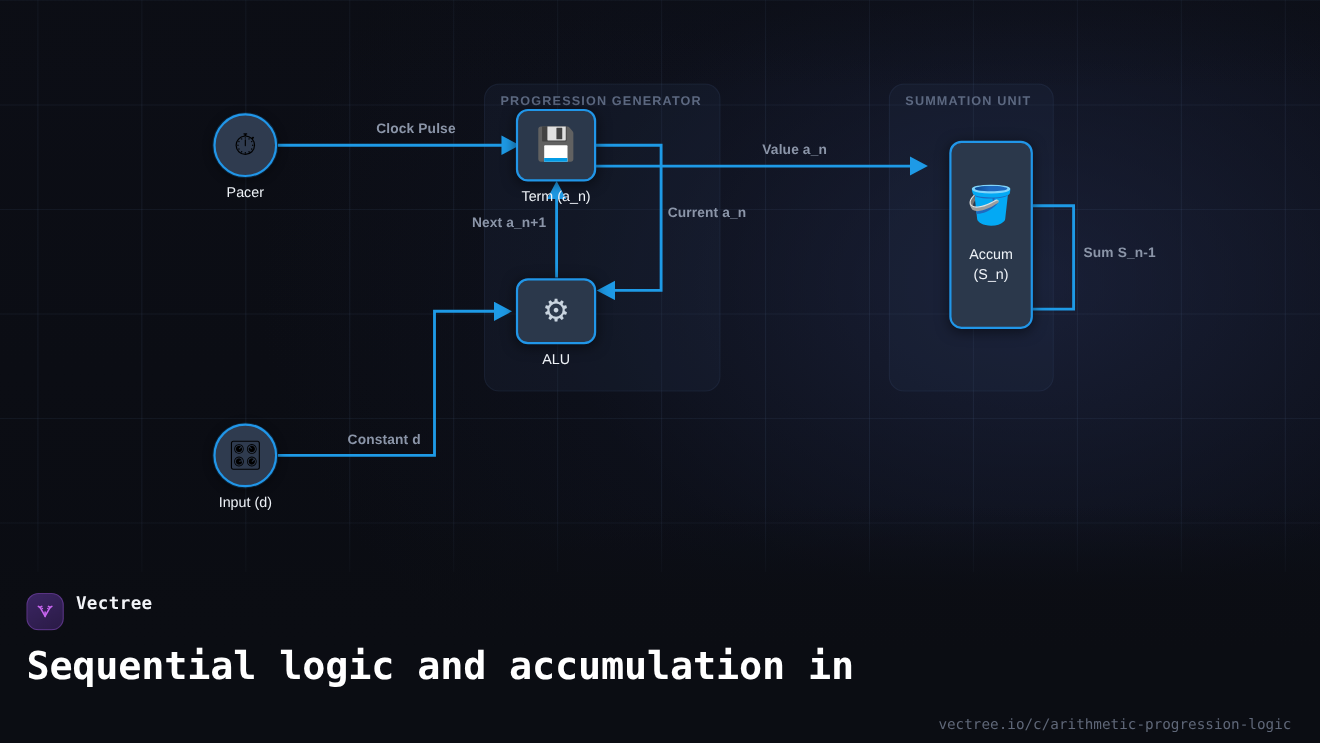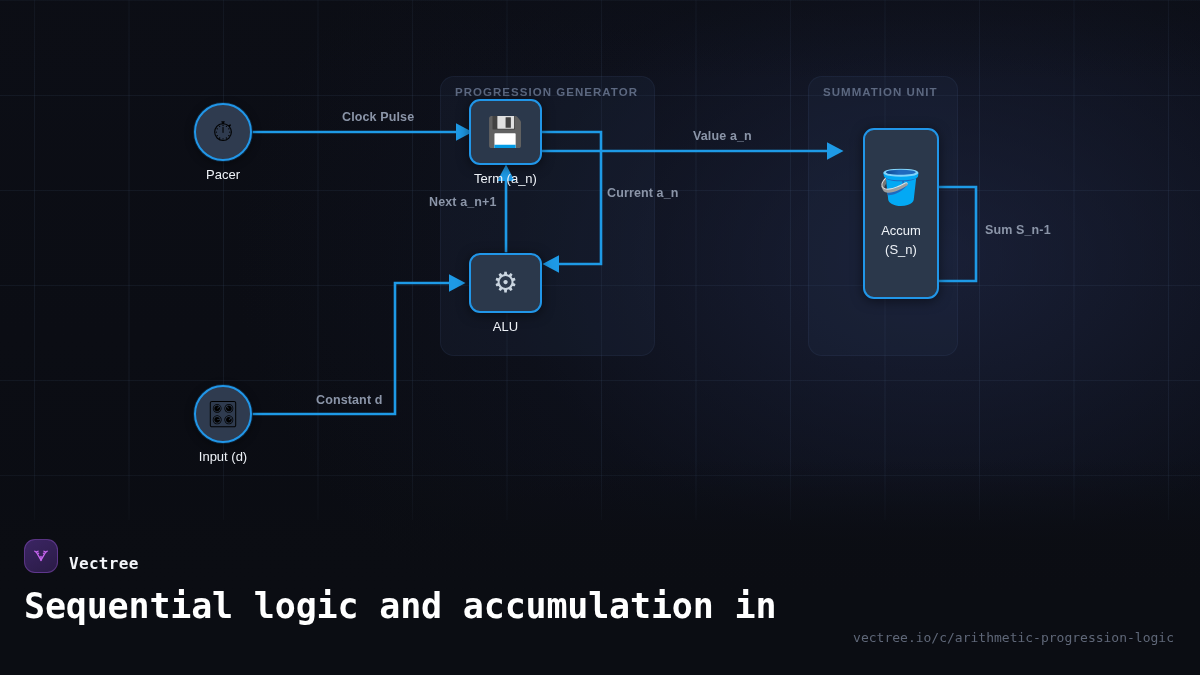--- a/index.html
+++ b/index.html
@@ -82,39 +82,39 @@
 
   
   .edge-label {
     position:absolute;
     color:#8b95a8; font-size:12.5px; font-weight:bold;
     white-space:nowrap; letter-spacing:0.01em;
   }
 
   
   #footer { position:absolute; left:0; bottom:0; width:1200px; height:140px; }
-  #brand { position:absolute; left:24px; top:4px; display:flex; align-items:flex-end; gap:11px; }
+  #brand { position:absolute; left:24px; top:4px; display:flex; align-items:flex-start; gap:11px; }
   #logo {
     width:34px; height:34px; border-radius:11px;
     background: linear-gradient(150deg,#3b2563 0%, #2a1b46 100%);
     border:1px solid rgba(168,95,232,0.35);
     display:flex; align-items:center; justify-content:center;
   }
   #brand-name {
     color:#f2f4f8; font-size:16px; font-weight:bold;
     font-family:"DejaVu Sans Mono", monospace; letter-spacing:0.02em;
   }
   #headline {
     position:absolute; left:24px; top:52px;
     color:#ffffff; font-size:35px; line-height:1.13;
     font-family:"DejaVu Sans Mono", monospace; font-weight:bold;
     letter-spacing:-0.005em; max-width:830px;
   }
   #url {
-    position:absolute; right:26px; bottom:30px;
+    position:absolute; right:26px; bottom:8px;
     color:#5f6778; font-size:13px;
     font-family:"DejaVu Sans Mono", monospace;
   }
 </style>
 </head>
 <body>
 
 <div id="stage">
 
   <div id="grid"></div>

